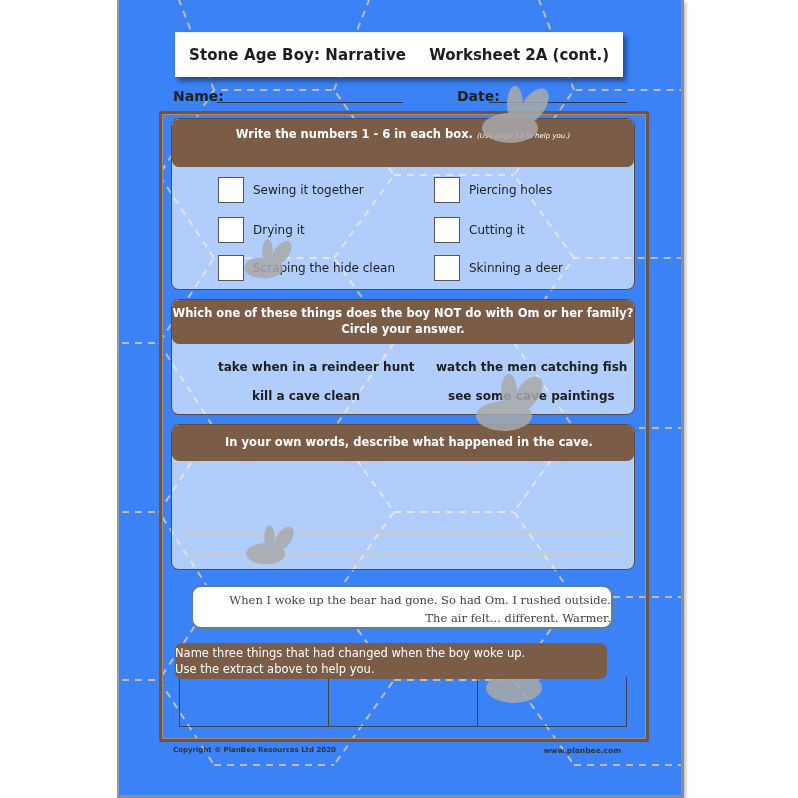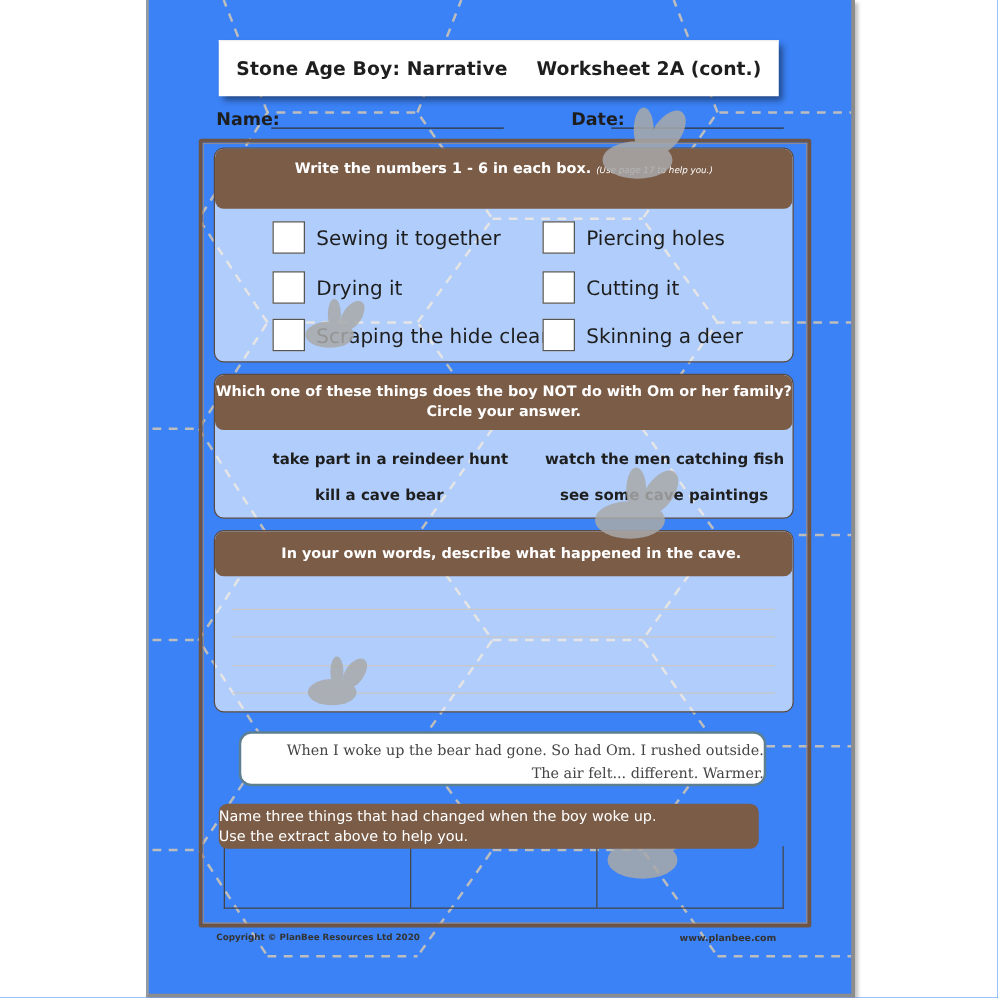--- a/index.html
+++ b/index.html
@@ -39,21 +39,21 @@
   }
   .sec-head {
     background:#7a5c47; color:#fff; text-align:center; font-weight:bold;
     border-radius:7px; font-size:11.5px; line-height:16px;
   }
   .sec-head .small { font-size:7px; font-weight:normal; font-style:italic; }
 
   .steps { position:relative; height:120px; }
   .step { position:absolute; display:flex; align-items:center; }
   .box { width:24px; height:24px; border:1.5px solid #555; background:#fff; margin-right:9px; }
-  .step-label { font-size:16px; }
+  .step-label { font-size:12px; }
 
   .choices { position:relative; height:70px; }
   .choice { position:absolute; font-size:12px; font-weight:bold; }
 
   .lines { position:relative; height:106px; }
   .wline { position:absolute; left:14px; right:14px; border-top:1px solid #c8c8c8; }
 
   .extract {
     position:absolute; left:72px; top:585px; width:422px; height:44px;
     border:2px solid #5d7f92; border-radius:10px; background:#fff;
@@ -153,23 +153,23 @@
       </div>
     </div>
   </div>
 
   <div class="section" style="top:299px; height:114px;">
     <div class="sec-head" style="height:44px; padding-top:5px; box-sizing:border-box;">
       <div>Which one of these things does the boy NOT do with Om or her family?</div>
       <div>Circle your answer.</div>
     </div>
     <div class="choices">
-      <span class="choice" style="left:46px; top:16px;">take part in a reindeer hunt</span>
+      <span class="choice" style="left:46px; top:16px;">take when in a reindeer hunt</span>
       <span class="choice" style="left:264px; top:16px;">watch the men catching fish</span>
-      <span class="choice" style="left:80px; top:45px;">kill a cave bear</span>
+      <span class="choice" style="left:80px; top:45px;">kill a cave clean</span>
       <span class="choice" style="left:276px; top:45px;">see some cave paintings</span>
     </div>
   </div>
 
   <div class="section" style="top:424px; height:144px;">
     <div class="sec-head" style="height:36px; padding-top:9px; box-sizing:border-box;padding-left:12px;">In your own words, describe what happened in the cave.</div>
     <div class="lines">
       <div class="wline" style="top:26px;"></div>
       <div class="wline" style="top:48px;"></div>
       <div class="wline" style="top:71px;"></div>

